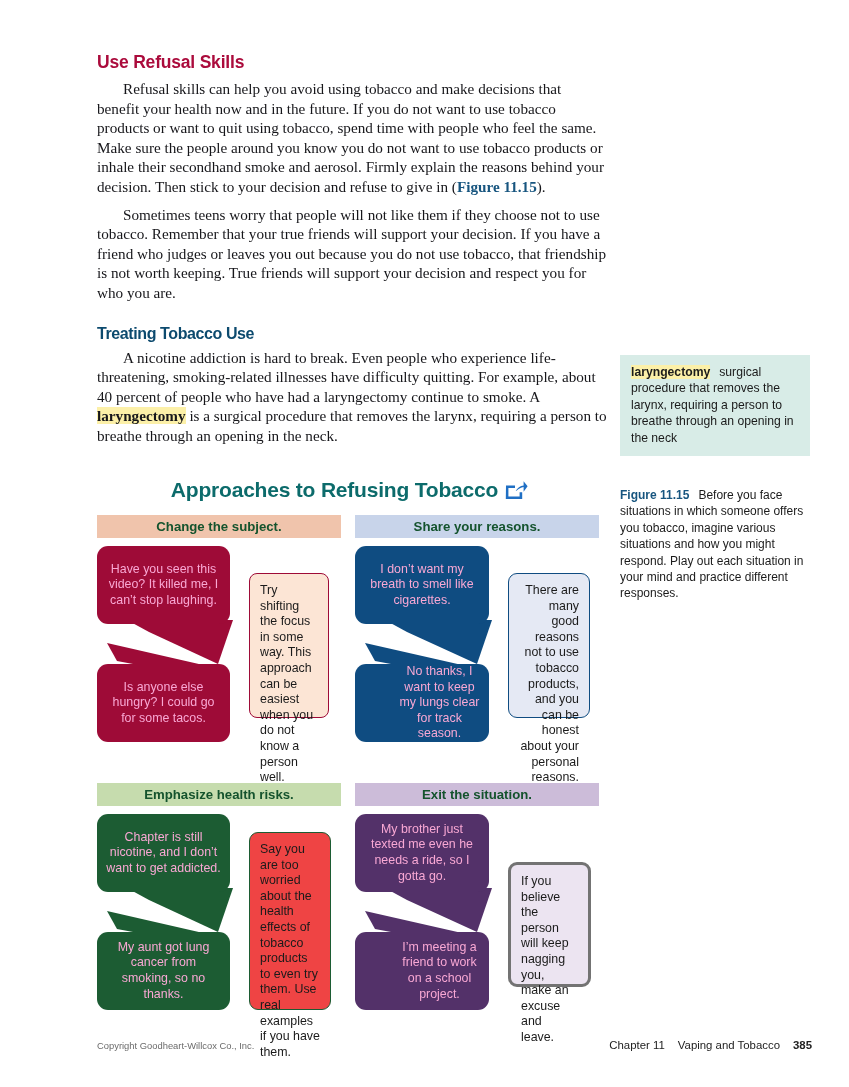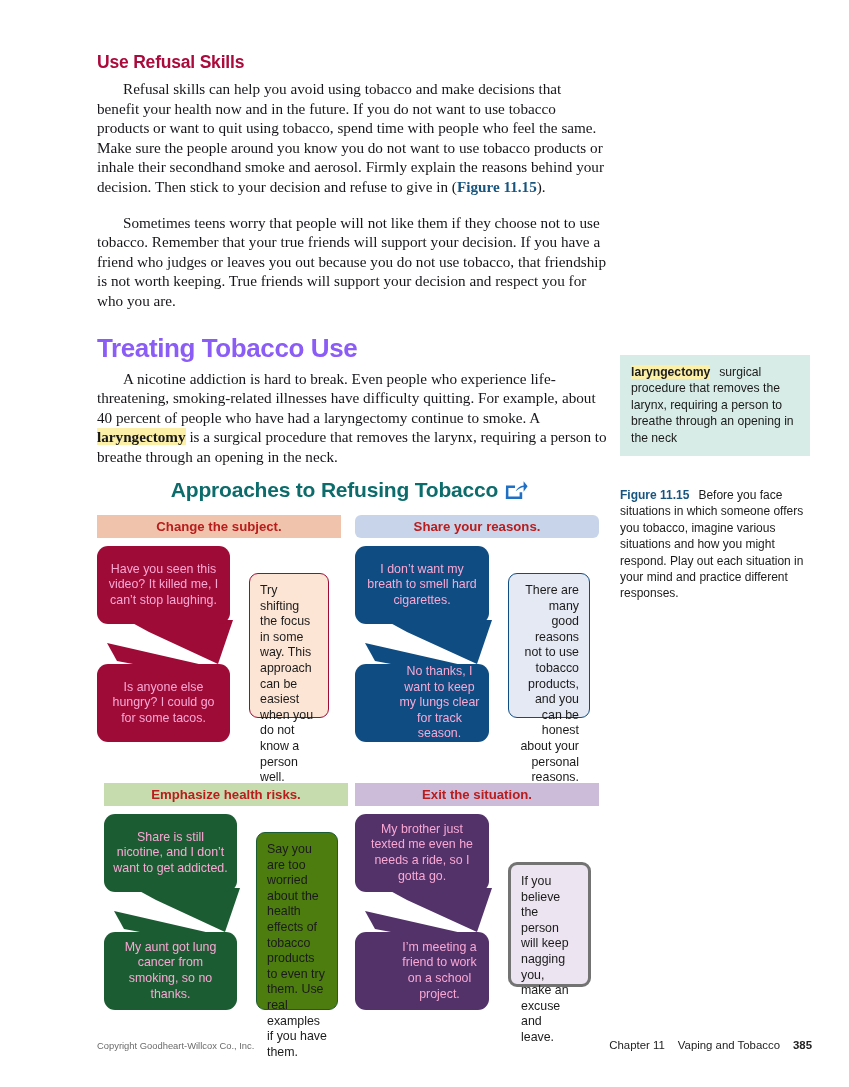--- a/index.html
+++ b/index.html
@@ -20,34 +20,34 @@
     font-family:"Liberation Sans", sans-serif;
     font-weight:bold;
     font-size:17.5px;
     color:#ab0b3c;
     margin:0 0 6px 0;
     letter-spacing:-0.2px;
   }
   h2.section-blue {
     font-family:"Liberation Sans", sans-serif;
     font-weight:bold;
-    font-size:26px;
-    color:#8b5cf6;
+    font-size:16px;
+    color:#0c4a6e;
     margin:0 0 5px 0;
     letter-spacing:-0.4px;
   }
   p.body {
     margin:0;
     font-size:15.2px;
     line-height:19.6px;
     text-indent:26px;
     text-align:left;
     color:#16161a;
   }
-  p.body + p.body { margin-top:16px; }
+  p.body + p.body { margin-top:8px; }
   .figref { color:#17557f; font-weight:bold; }
   .hl { background:#fcf0a8; font-weight:bold; }
   .gapbefore { margin-top:22px !important; }
 
   
   .sidecol { position:absolute; left:620px; top:355px; width:190px;
              font-family:"Liberation Sans", sans-serif; }
   .defbox {
     background:#d8ece7;
     padding:9px 11px 10px 11px;
@@ -78,30 +78,30 @@
     letter-spacing:-0.2px;
     margin:0 0 10px 0;
     white-space:nowrap;
   }
   .fig-title .shareicon { display:inline-block; vertical-align:-3px; margin-left:6px; }
 
   .quad-grid { position:relative; }
   .quad { position:absolute; width:244px; }
   .q1 { left:0px;   top:0px; }
   .q2 { left:258px; top:0px; }
-  .q3 { left:7px;   top:268px; }
+  .q3 { left:0px;   top:268px; }
   .q4 { left:258px; top:268px; }
 
   .band {
     height:23px; line-height:23px; text-align:center;
     font-family:"Liberation Sans", sans-serif;
-    font-weight:bold; font-size:13.2px; color:#b91c1c;
+    font-weight:bold; font-size:13.2px; color:#14532d;
   }
   .band-peach  { background:#f0c4ac; }
-  .band-blue   { background:#c8d4ea;border-radius:6px; }
+  .band-blue   { background:#c8d4ea; }
   .band-green  { background:#c6dcae; }
   .band-purple { background:#ccbcd9; }
 
   .quad-body { position:relative; height:238px; margin-top:8px; }
 
   .bubble {
     position:absolute;
     border-radius:11px;
     color:#f9a8d4;
     font-family:"Liberation Sans", sans-serif;
@@ -135,24 +135,24 @@
   }
 
   
   .c-red    { background:#9e0b37; }
   .c-blue   { background:#0f4c81; }
   .c-green  { background:#1c5c33; }
   .c-purple { background:#533169; }
 
   .t-red    { background:#fce5d5; border:1px solid #9e0b37; }
   .t-blue   { background:#e5e9f4; border:1px solid #0f4c81; }
-  .t-green  { background:#4d7c0f; border:1px solid #1c5c33; }
+  .t-green  { background:#ef4444; border:1px solid #1c5c33; }
   .t-purple { background:#ece4f1; border:3px solid #737373; }
 
-  .tip-q1 { left:152px; top:27px;  width:80px;  height:145px; }
+  .tip-q1 { left:152px; top:27px;  width:80px;  height:145px;border-radius:8px; }
   .tip-q2 { left:153px; top:27px;  width:82px;  height:145px;text-align:right; }
   .tip-q3 { left:152px; top:18px;  width:82px;  height:178px; }
   .tip-q4 { left:153px; top:48px;  width:83px;  height:125px; }
 
   
   .footer { position:absolute; left:97px; top:1039px; width:715px;
             font-family:"Liberation Sans", sans-serif; font-size:9.4px; color:#6b6b6b;
             display:flex; justify-content:space-between; align-items:baseline; }
   .footer .right { color:#222; font-size:11.4px; }
   .footer .right .chap { margin-right:13px; }
@@ -214,34 +214,34 @@
         </div>
       </div>
 
       <div class="quad q2">
         <div class="band band-blue">Share your reasons.</div>
         <div class="quad-body">
           <svg class="tailsvg" viewBox="0 0 244 238">
             <polygon points="30,74 137,74 122,118 52,86" fill="#0f4c81"></polygon>
             <polygon points="10,97 129,124 68,124 20,115" fill="#0f4c81"></polygon>
           </svg>
-          <div class="bubble bubble-top c-blue">I don’t want my breath to smell hard cigarettes.</div>
+          <div class="bubble bubble-top c-blue">I don’t want my breath to smell like cigarettes.</div>
           <div class="bubble bubble-bottom c-blue">No thanks, I want to keep my lungs clear for track season.</div>
           <div class="tipbox t-blue tip-q2">There are many good reasons not to use tobacco products, and you can be honest about your personal reasons.</div>
         </div>
       </div>
 
       <div class="quad q3">
         <div class="band band-green">Emphasize health risks.</div>
         <div class="quad-body">
           <svg class="tailsvg" viewBox="0 0 244 238">
             <polygon points="30,74 136,74 121,118 52,86" fill="#1c5c33"></polygon>
             <polygon points="10,97 128,124 68,124 20,115" fill="#1c5c33"></polygon>
           </svg>
-          <div class="bubble bubble-top c-green">Share is still nicotine, and I don’t want to get addicted.</div>
+          <div class="bubble bubble-top c-green">Chapter is still nicotine, and I don’t want to get addicted.</div>
           <div class="bubble bubble-bottom c-green">My aunt got lung cancer from smoking, so no thanks.</div>
           <div class="tipbox t-green tip-q3">Say you are too worried about the health effects of tobacco products to even try them. Use real examples if you have them.</div>
         </div>
       </div>
 
       <div class="quad q4">
         <div class="band band-purple">Exit the situation.</div>
         <div class="quad-body">
           <svg class="tailsvg" viewBox="0 0 244 238">
             <polygon points="30,74 137,74 122,118 52,86" fill="#533169"></polygon>

